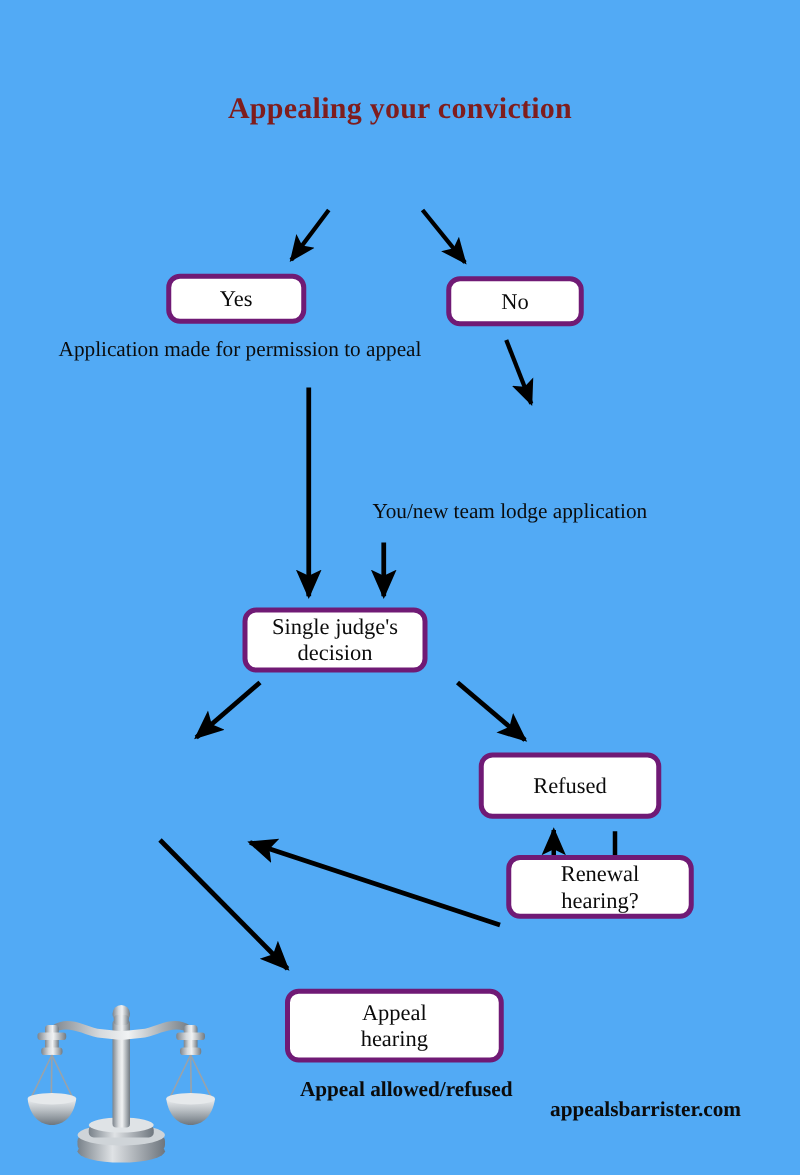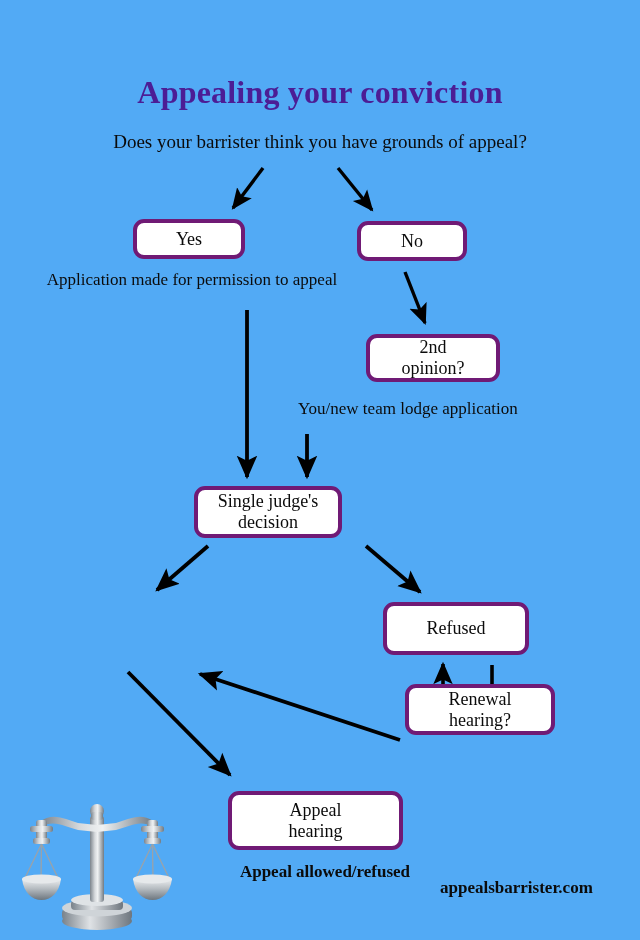--- a/index.html
+++ b/index.html
@@ -21,23 +21,23 @@
     background: #52aaf5;
   }
 
   
   .page-title {
     position: absolute;
     left: 0;
     top: 74px;
     width: 640px;
     text-align: center;
-    font-size: 32px;
+    font-size: 24px;
     font-weight: bold;
-    color: #4c1d95;
+    color: #7f1d1d;
     letter-spacing: 0.2px;
   }
   .subtitle {
     position: absolute;
     left: 0;
     top: 131px;
     width: 640px;
     text-align: center;
     font-size: 19px;
     color: #0b0b0b;
@@ -150,41 +150,34 @@
     <line x1="128" y1="672" x2="230" y2="775" stroke="#000" stroke-width="3.8" marker-end="url(#ah)"></line>
 
     <line x1="400" y1="740" x2="200" y2="674" stroke="#000" stroke-width="3.8" marker-end="url(#ah)"></line>
 
     <line x1="443" y1="712" x2="443" y2="664" stroke="#000" stroke-width="3.6" marker-end="url(#ah)"></line>
 
     <line x1="492" y1="665" x2="492" y2="713" stroke="#000" stroke-width="3.6" marker-end="url(#ah)"></line>
   </svg>
 
   <div class="page-title">Appealing your conviction</div>
-  <div class="subtitle">Does your barrister think you have grounds of appeal?</div>
 
   <div class="caption cap-permission">Application made for permission to appeal</div>
   <div class="caption cap-lodge">You/new team lodge application</div>
   <div class="caption cap-allowed">Appeal allowed/refused</div>
   <div class="site-url">appealsbarrister.com</div>
 
   <div class="node" id="node-yes">
     <span>Yes</span>
   </div>
 
   <div class="node" id="node-no">
     <span>No</span>
   </div>
 
-  <div class="node" id="node-second">
-    <span>
-      <span style="display: block;">2nd</span>
-      <span style="display: block;">opinion?</span>
-    </span>
-  </div>
 
   <div class="node" id="node-judge">
     <span>
       <span style="display: block;">Single judge's</span>
       <span style="display: block;">decision</span>
     </span>
   </div>
 
 
   <div class="node" id="node-refused">

